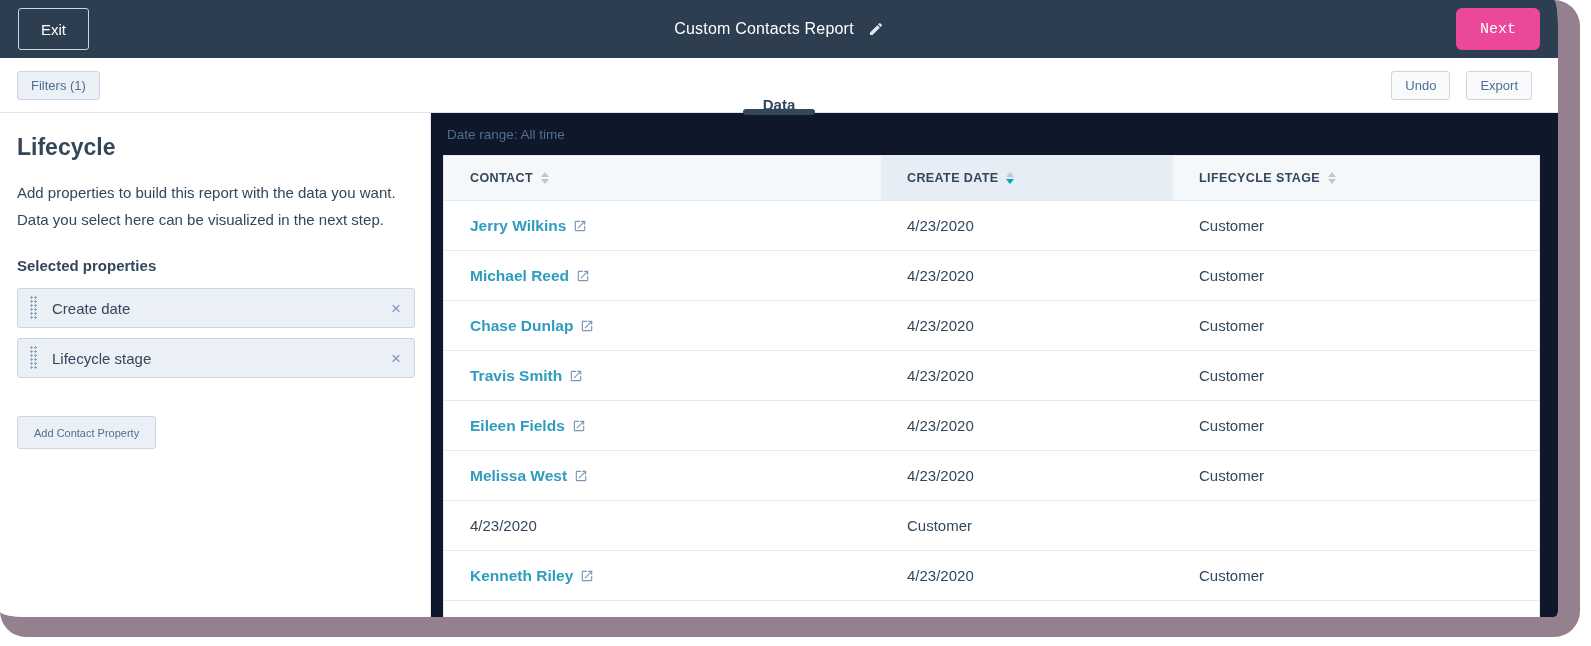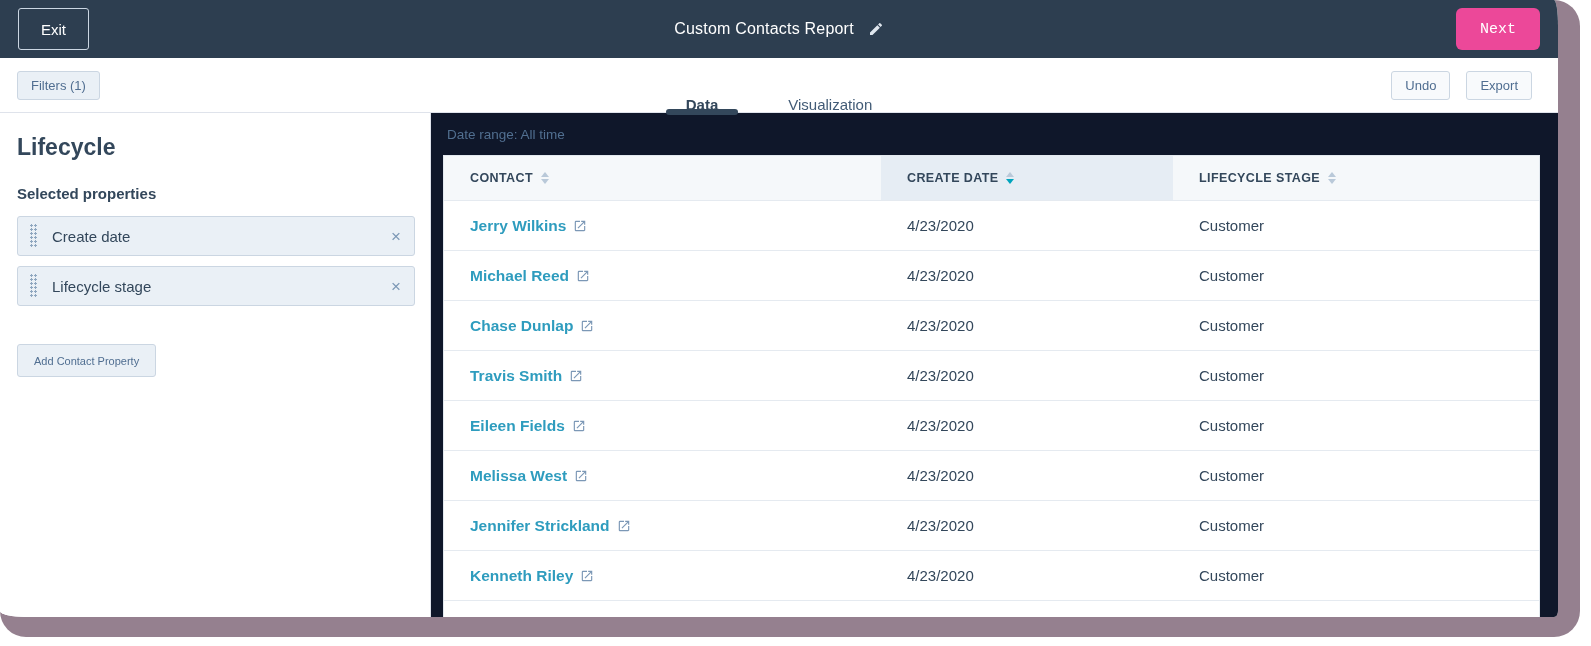--- a/index.html
+++ b/index.html
@@ -150,34 +150,32 @@
     <button class="btn-next">Next</button>
   </div>
 
   <div class="toolbar">
     <button class="btn-light">Filters (1)</button>
     <div class="tabs">
       <div class="tab active">
         <span>Data</span>
         <div class="tab-underline"></div>
       </div>
-      <div class="tab">
-        <span>Visualization</span>
-      </div>
     </div>
     <div class="toolbar-right">
       <button class="btn-ghost">Undo</button>
       <button class="btn-ghost">Export</button>
     </div>
   </div>
 
   <div class="body-row">
 
     <div class="sidebar">
       <h1>Lifecycle</h1>
+      <p class="desc">Add properties to build this report with the data you want. Data you select here can be visualized in the next step.</p>
       <div class="sel-label">Selected properties</div>
 
       <div class="chips">
         <div class="chip">
           <div class="drag-dots"></div>
           <span class="chip-label">Create date</span>
           <span class="chip-x">×</span>
         </div>
         <div class="chip">
           <div class="drag-dots"></div>
@@ -283,28 +281,20 @@
                 <span>Melissa West</span>
                 <svg class="ext-ic" viewBox="0 0 24 24">
                   <path d="M19 19H5V5h7V3H5a2 2 0 0 0-2 2v14a2 2 0 0 0 2 2h14c1.1 0 2-.9 2-2v-7h-2v7zM14 3v2h3.59l-9.83 9.83 1.41 1.41L19 6.41V10h2V3h-7z"></path>
                 </svg>
               </a>
             </div>
           <div class="td">4/23/2020</div>
           <div class="td">Customer</div>
         </div>
         <div class="trow">
-          <div class="td contact">
-              <a>
-                <span>Jennifer Strickland</span>
-                <svg class="ext-ic" viewBox="0 0 24 24">
-                  <path d="M19 19H5V5h7V3H5a2 2 0 0 0-2 2v14a2 2 0 0 0 2 2h14c1.1 0 2-.9 2-2v-7h-2v7zM14 3v2h3.59l-9.83 9.83 1.41 1.41L19 6.41V10h2V3h-7z"></path>
-                </svg>
-              </a>
-            </div>
           <div class="td">4/23/2020</div>
           <div class="td">Customer</div>
         </div>
         <div class="trow">
           <div class="td contact">
               <a>
                 <span>Kenneth Riley</span>
                 <svg class="ext-ic" viewBox="0 0 24 24">
                   <path d="M19 19H5V5h7V3H5a2 2 0 0 0-2 2v14a2 2 0 0 0 2 2h14c1.1 0 2-.9 2-2v-7h-2v7zM14 3v2h3.59l-9.83 9.83 1.41 1.41L19 6.41V10h2V3h-7z"></path>
                 </svg>

